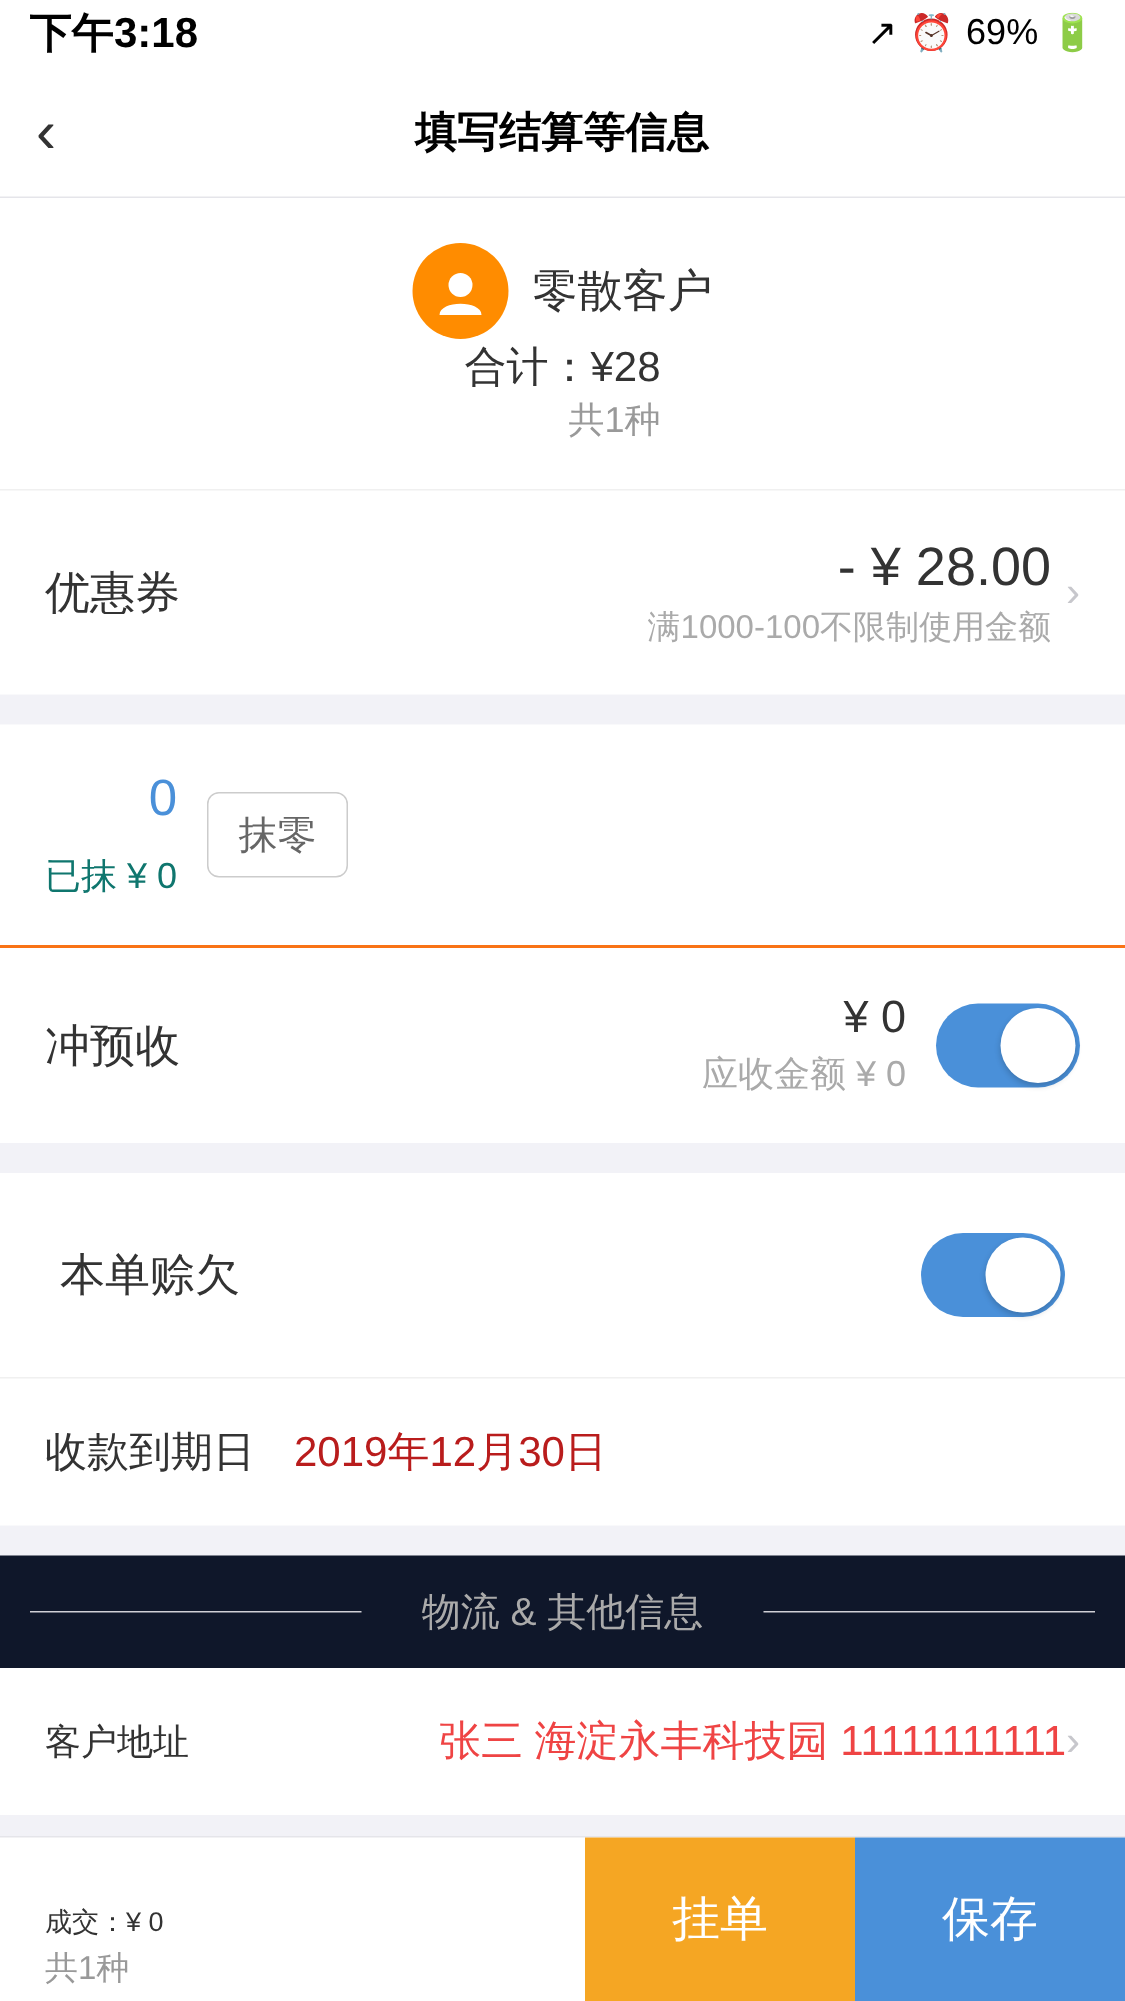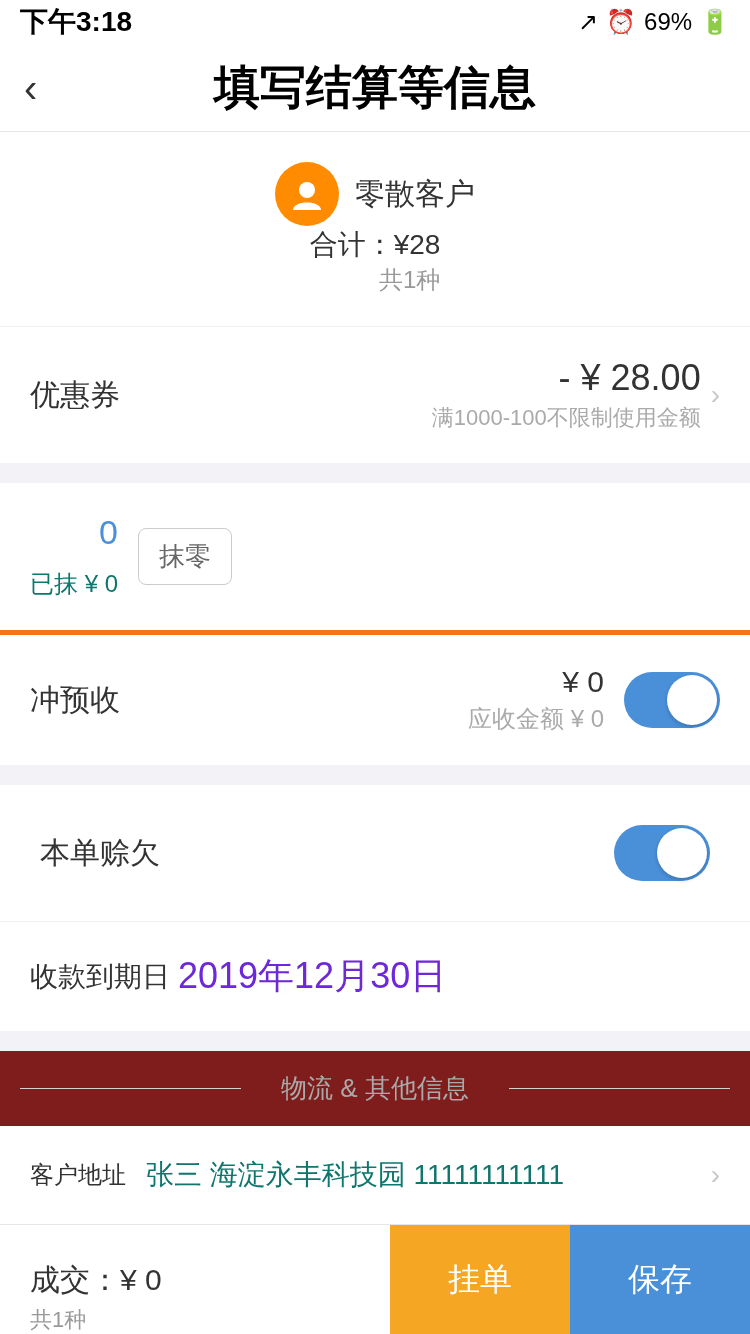--- a/index.html
+++ b/index.html
@@ -40,21 +40,21 @@
     }
     .nav-back {
       position: absolute;
       left: 24px;
       font-size: 40px;
       color: #333;
       cursor: pointer;
       line-height: 1;
     }
     .nav-title {
-      font-size: 46px;
+      font-size: 28px;
       font-weight: 600;
       color: #000;
     }
 
     
     .content {
       background: #f2f2f7;
       padding-bottom: 120px;
     }
 
@@ -139,21 +139,21 @@
     }
 
     
     .field-row {
       display: flex;
       align-items: center;
       justify-content: space-between;
       padding: 30px 30px;
     }
     .field-row + .field-row {
-      border-top: 5px solid #f97316;
+      border-top: 2px solid #f97316;
       gap: 34px;
     }
     .field-label {
       font-size: 30px;
       color: #333;
     }
     .field-right {
       display: flex;
       align-items: center;
       gap: 20px;
@@ -228,35 +228,35 @@
       font-size: 30px;
       color: #333;
     }
 
     
     .due-date-row {
       display: flex;
       align-items: center;
       padding: 30px 30px;
       border-top: 1px solid #f0f0f0;
-      gap: 8px;
+      gap: 26px;
     }
     .due-date-label {
       font-size: 28px;
       color: #333;
       flex-shrink: 0;
     }
     .due-date-value {
-      font-size: 36px;
-      color: #6d28d9;
+      font-size: 28px;
+      color: #b91c1c;
     }
 
     
     .logistics-sep {
-      background: #7f1d1d;
+      background: #0f172a;
       padding: 20px 0;
       text-align: center;
       position: relative;
       display: flex;
       align-items: center;
       justify-content: center;
       gap: 20px;
     }
     .sep-line {
       flex: 1;
@@ -278,42 +278,43 @@
       background: #fff;
     }
     .address-label {
       font-size: 24px;
       color: #333;
       flex-shrink: 0;
       margin-right: 20px;
     }
     .address-value {
       font-size: 28px;
-      color: #0f766e;
+      color: #ef4444;
       flex: 1;
+      text-align: right;
     }
 
     
     .bottom-bar {
       position: fixed;
       bottom: 0;
       left: 0;
       width: 750px;
       height: 110px;
       background: #fff;
       display: flex;
       align-items: center;
       border-top: 1px solid #e5e5ea;
     }
     .bottom-summary {
       flex: 1;
       padding: 0 30px;
     }
     .bottom-deal {
-      font-size: 30px;
+      font-size: 18px;
       color: #333;
       margin-top: 36px;
     }
     .bottom-count {
       font-size: 22px;
       color: #999;
       margin-top: 4px;
     }
     .bottom-btn-hold {
       width: 180px;

